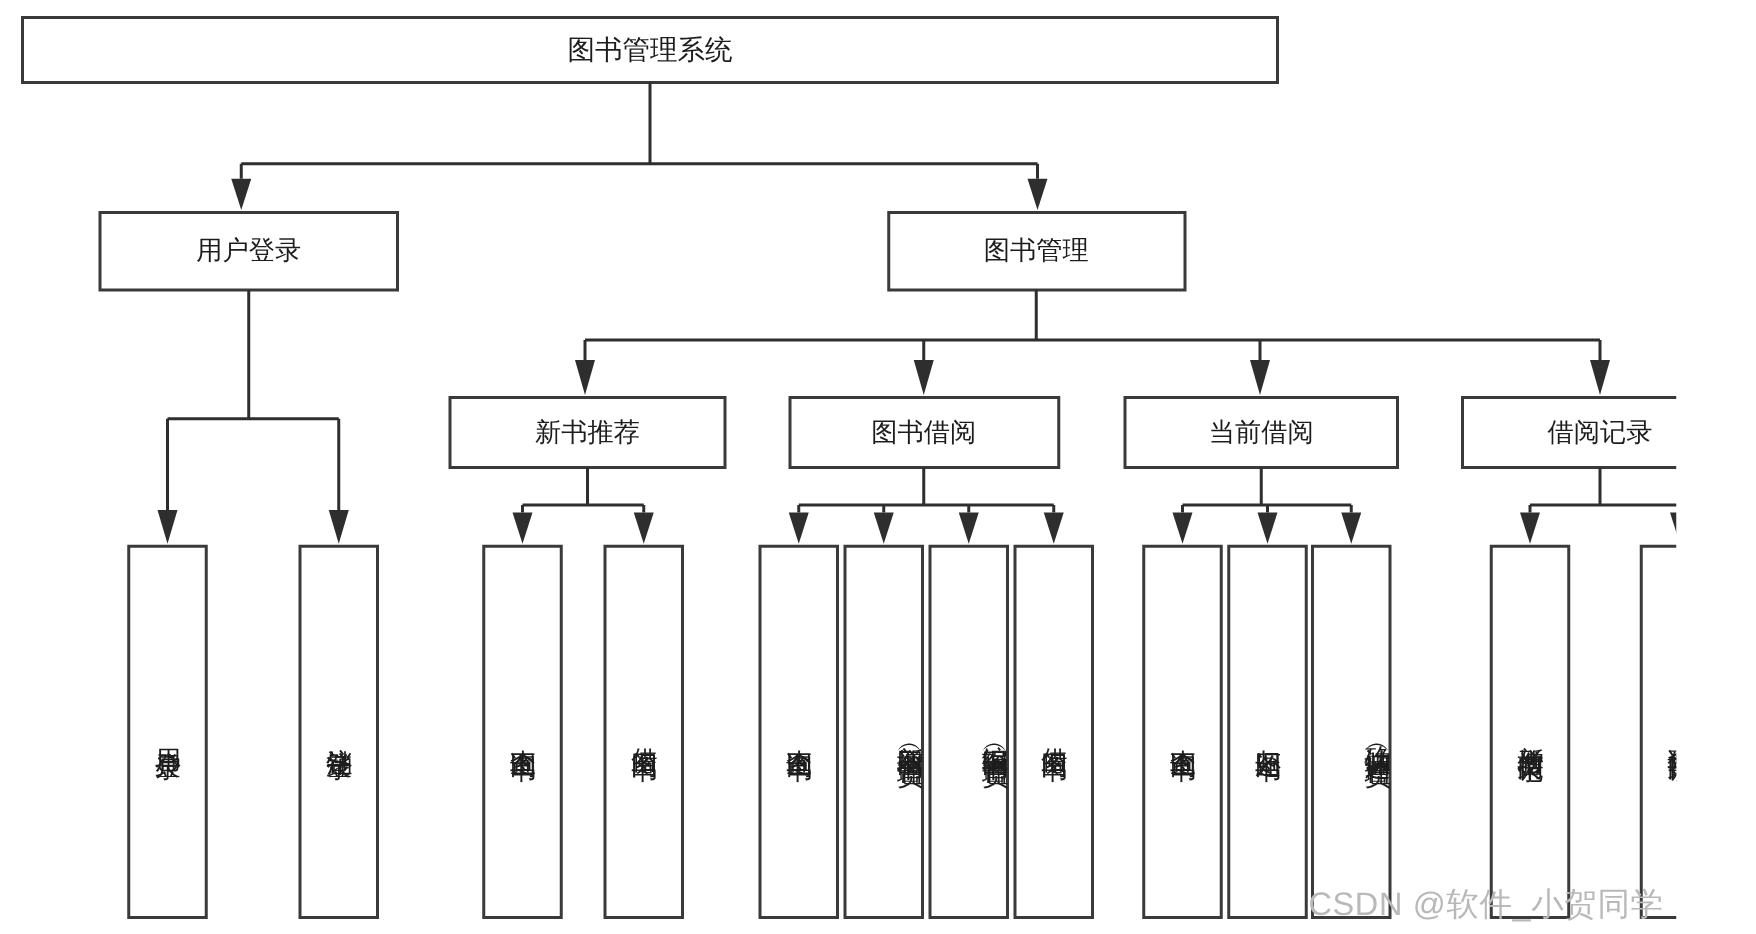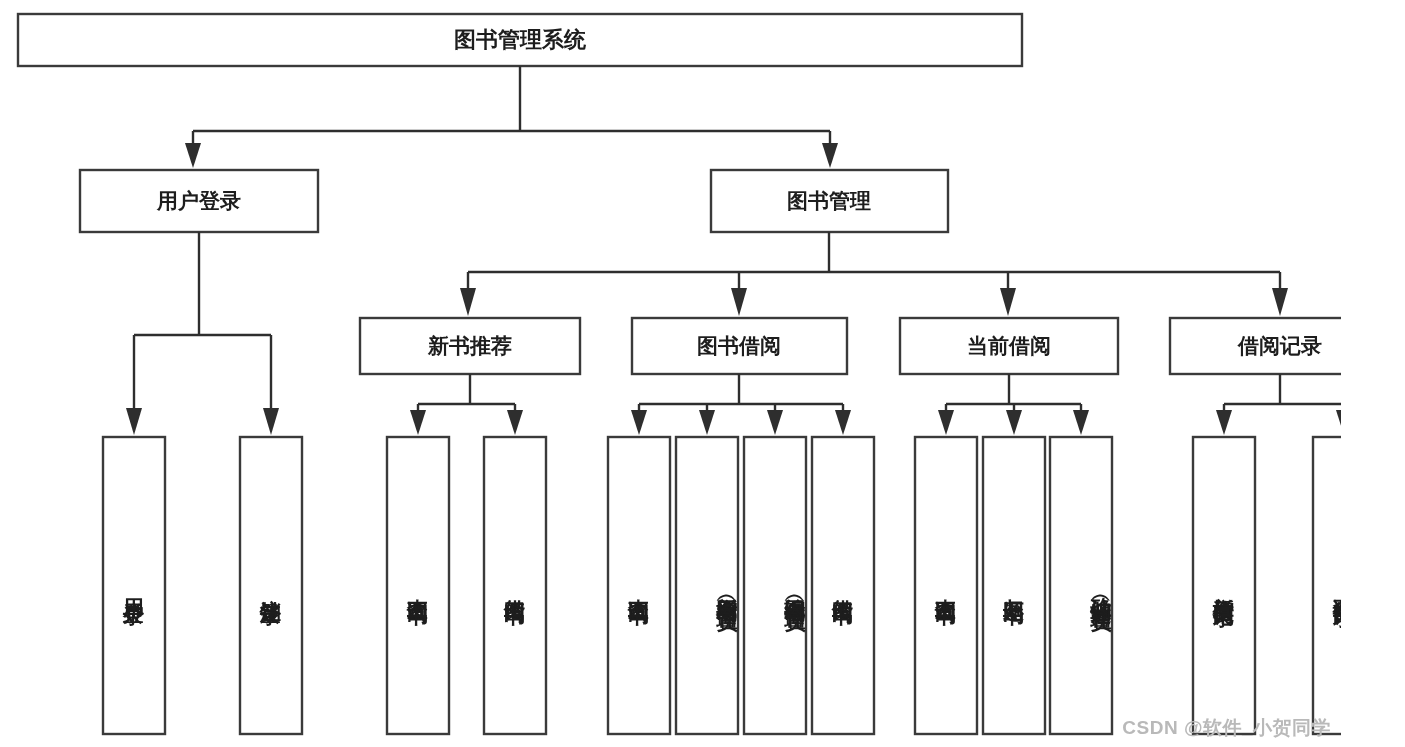--- a/index.html
+++ b/index.html
@@ -10,21 +10,20 @@
   }
   body {
     font-family: "Liberation Sans", "DejaVu Sans", sans-serif;
   }
   #diagram-root {
     position: relative;
     width: 1341px;
     height: 747px;
     background: #ffffff;
     overflow: hidden;
-    font-weight: bold;
   }
   svg.diagram-canvas {
     position: absolute;
     left: 0;
     top: 0;
     width: 1405px;
     height: 747px;
     display: block;
   }
   .node-box {
@@ -67,21 +66,21 @@
     align-items: center;
     justify-content: center;
     pointer-events: none;
     box-sizing: border-box;
   }
   .watermark {
     position: absolute;
     right: 10px;
     bottom: 6px;
     font-family: "Liberation Sans", "DejaVu Sans", sans-serif;
-    font-size: 19px;
+    font-size: 26px;
     color: #b9b9b9;
     letter-spacing: 0.5px;
     white-space: nowrap;
   }
 </style>
 </head>
 <body>
 
 <div id="diagram-root">
 

